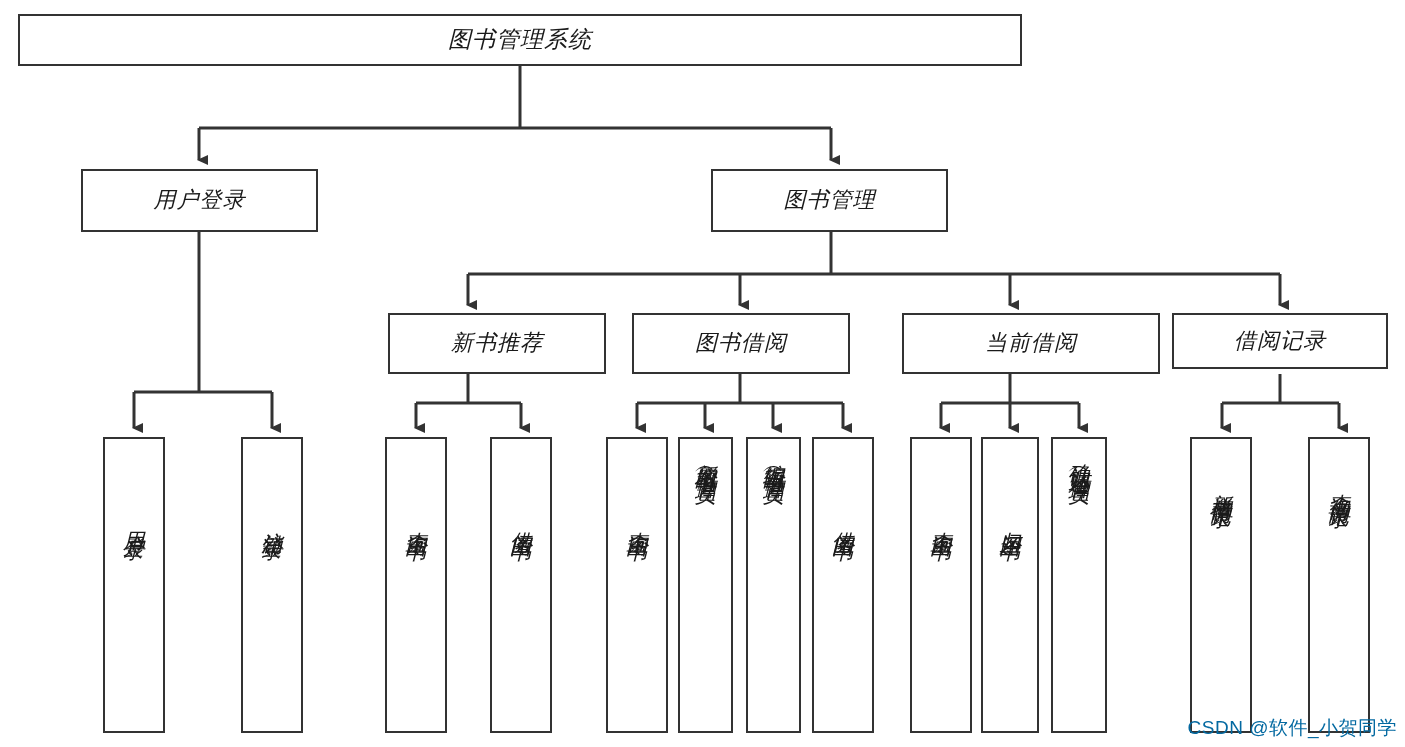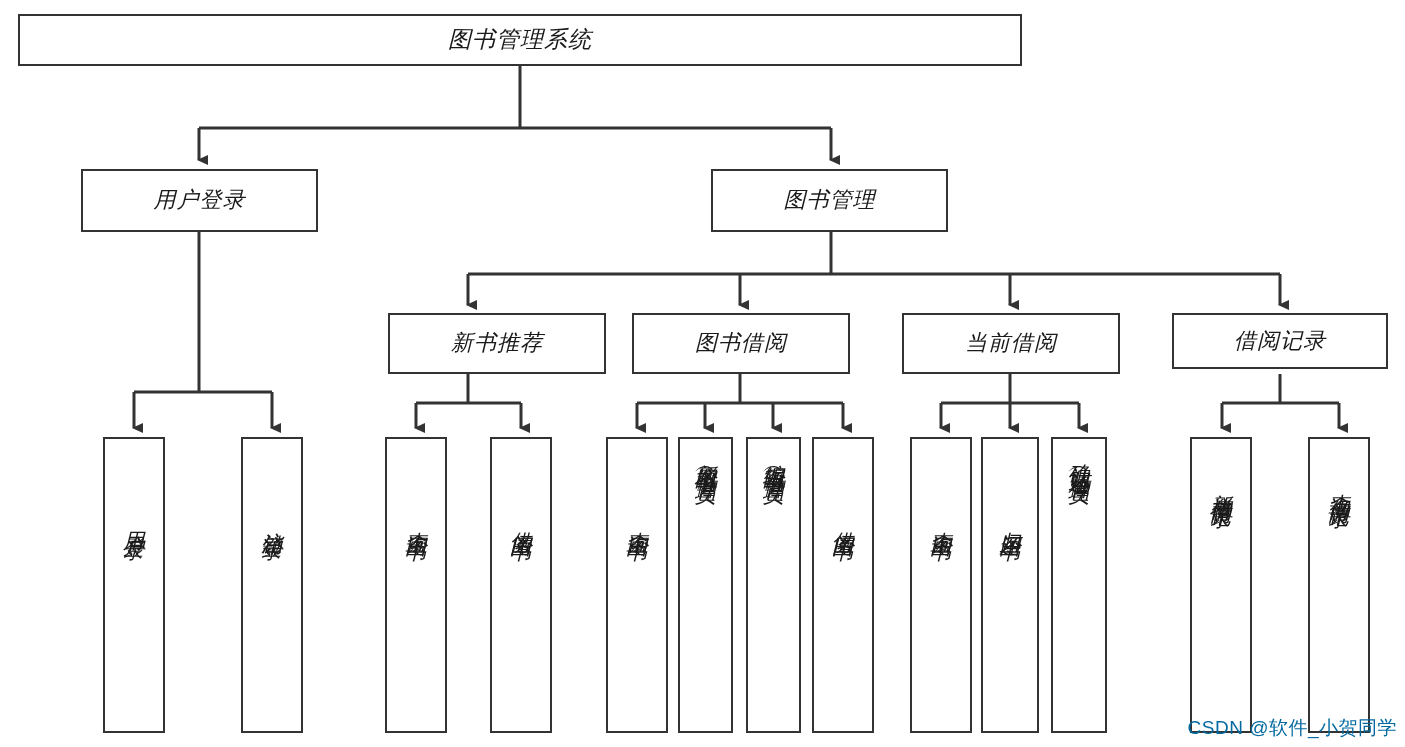--- a/index.html
+++ b/index.html
@@ -116,21 +116,21 @@
   <div class="node" style="left:711px;top:169px;width:237px;height:63px;">
     <span class="lbl">图书管理</span>
   </div>
 
   <div class="node" style="left:360px;top:313px;width:218px;height:61px;margin-left:28px;">
     <span class="lbl">新书推荐</span>
   </div>
   <div class="node" style="left:632px;top:313px;width:218px;height:61px;">
     <span class="lbl">图书借阅</span>
   </div>
-  <div class="node" style="left:902px;top:313px;width:218px;height:61px;">
+  <div class="node" style="left:902px;top:313px;width:258px;height:61px;">
     <span class="lbl">当前借阅</span>
   </div>
   <div class="node" style="left:1172px;top:313px;width:216px;height:56px;">
     <span class="lbl">借阅记录</span>
   </div>
 
   <div class="node leaf" style="left:103px;top:437px;width:62px;height:296px;padding-top:76px;">
     <span class="lbl">用户登录</span>
   </div>
   <div class="node leaf" style="left:241px;top:437px;width:62px;height:296px;padding-top:76px;">

